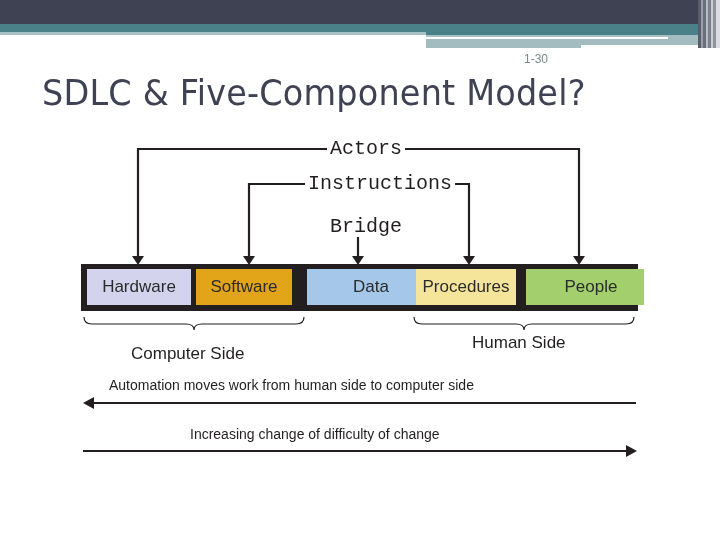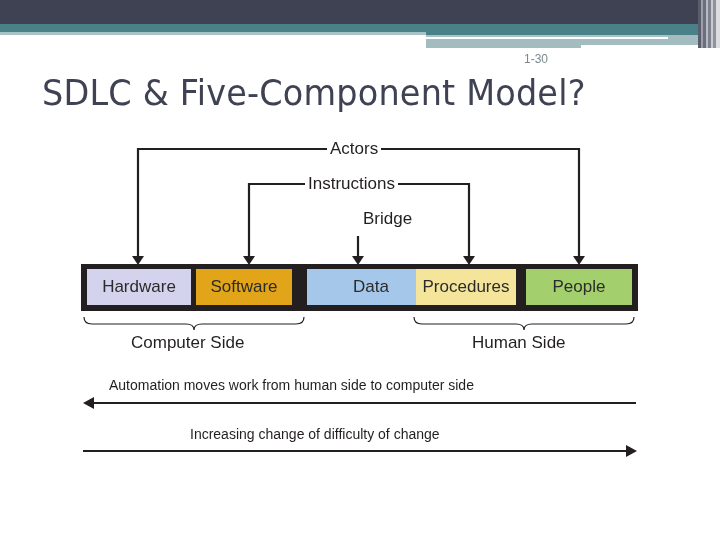--- a/index.html
+++ b/index.html
@@ -19,21 +19,21 @@
   .hdr-strip-b { left:426px; top:39px; width:155px; height:9px; background:#a3bcbf; }
   .hdr-strip-c { left:581px; top:39px; width:125px; height:6px; background:#a3bcbf; }
   .hdr-strip-d { left:668px; top:35px; width:38px; height:4px; background:#a3bcbf; }
   .edge-stripes { left:698px; top:0; width:22px; height:48px;
     background: linear-gradient(90deg, #5a5d6c 0 3px, #9c9eaa 3px 5px, #6b6e7c 5px 8px, #b9bbc4 8px 10px, #7d808d 10px 13px, #c9cbd2 13px 15px, #8f929e 15px 18px, #dcdde2 18px 22px); }
   .page-num { left:524px; top:52px; font-size:12px; color:#7a8a8c; font-family:"Liberation Sans", sans-serif; }
   .title { left:42px; top:72px; font-size:36px; color:#3f4253; font-family:"DejaVu Sans", sans-serif; font-weight:normal; letter-spacing:0.2px; white-space:nowrap; transform: scaleX(0.93); transform-origin: left top; }
 
   
   .diagram { left:0; top:0; width:720px; height:540px; }
-  .lbl { font-family:Liberation Sans, sans-serif; font-size:17px; color:#231f20; background:#fff; padding:0 3px; white-space:nowrap; line-height:20px; }
+  .lbl { font-family:Liberation Mono, monospace; font-size:20px; color:#231f20; background:#fff; padding:0 3px; white-space:nowrap; line-height:20px; }
   .bar { left:81px; top:264px; width:557px; height:47px; background:#231f20; }
   .box { top:269px; height:36px; display:flex; align-items:center; justify-content:center;
          font-family:"Liberation Sans", sans-serif; font-size:17px; color:#2b2b2b; }
   .side-lbl { font-family:"Liberation Sans", sans-serif; font-size:17px; color:#231f20; white-space:nowrap; }
   .bottom-lbl { font-family:"Liberation Sans", sans-serif; font-size:14px; color:#231f20; white-space:nowrap; }
 </style>
 </head>
 <body>
 
 <div class="abs hdr-dark"></div>
@@ -79,26 +79,26 @@
     <path d="M573,256 L585,256 L579,265 Z"></path>
 
     <path d="M83,403 L94,397 L94,409 Z"></path>
 
     <path d="M637,451 L626,445 L626,457 Z"></path>
   </g>
 </svg>
 
 <div class="abs lbl" style="left:327px; top:139px;">Actors</div>
 <div class="abs lbl" style="left:305px; top:174px;">Instructions</div>
-<div class="abs lbl" style="left:327px; top:209px;margin-left:33px;">Bridge</div>
+<div class="abs lbl" style="left:327px; top:217px;">Bridge</div>
 
 <div class="abs bar"></div>
 <div class="abs box" style="left:87px; width:104px; background:#d3d3ed;">Hardware</div>
 <div class="abs box" style="left:196px; width:96px; background:#e2a418;">Software</div>
 <div class="abs box" style="left:307px; width:128px; background:#a5c8ea;">Data</div>
 <div class="abs box" style="left:416px; width:100px; background:#f5e59b;">Procedures</div>
-<div class="abs box" style="left:526px; width:106px; background:#a3d06d;">People</div>
+<div class="abs box" style="left:526px; width:106px; background:#a3d06d;padding-left:12px;">People</div>
 
-<div class="abs side-lbl" style="left:131px; top:333px;">Computer Side</div>
+<div class="abs side-lbl" style="left:131px; top:344px;">Computer Side</div>
 <div class="abs side-lbl" style="left:472px; top:333px;">Human Side</div>
 
 <div class="abs bottom-lbl" style="left:109px; top:377px;">Automation moves work from human side to computer side</div>
 <div class="abs bottom-lbl" style="left:190px; top:426px;">Increasing change of difficulty of change</div>
 
 </body></html>

